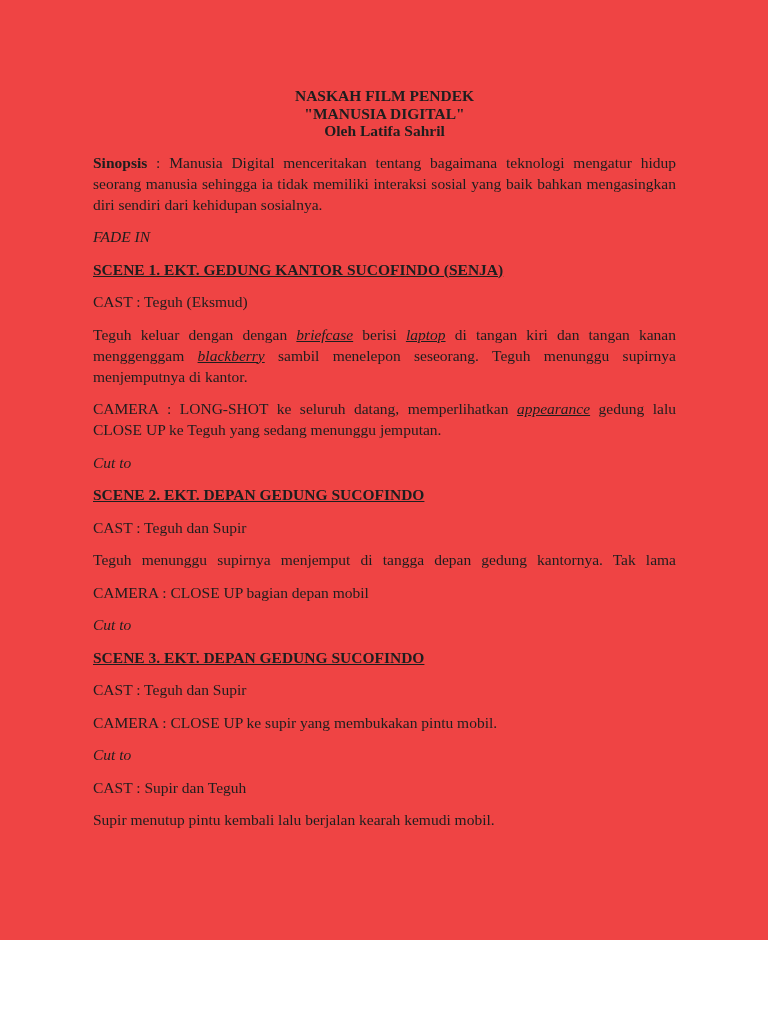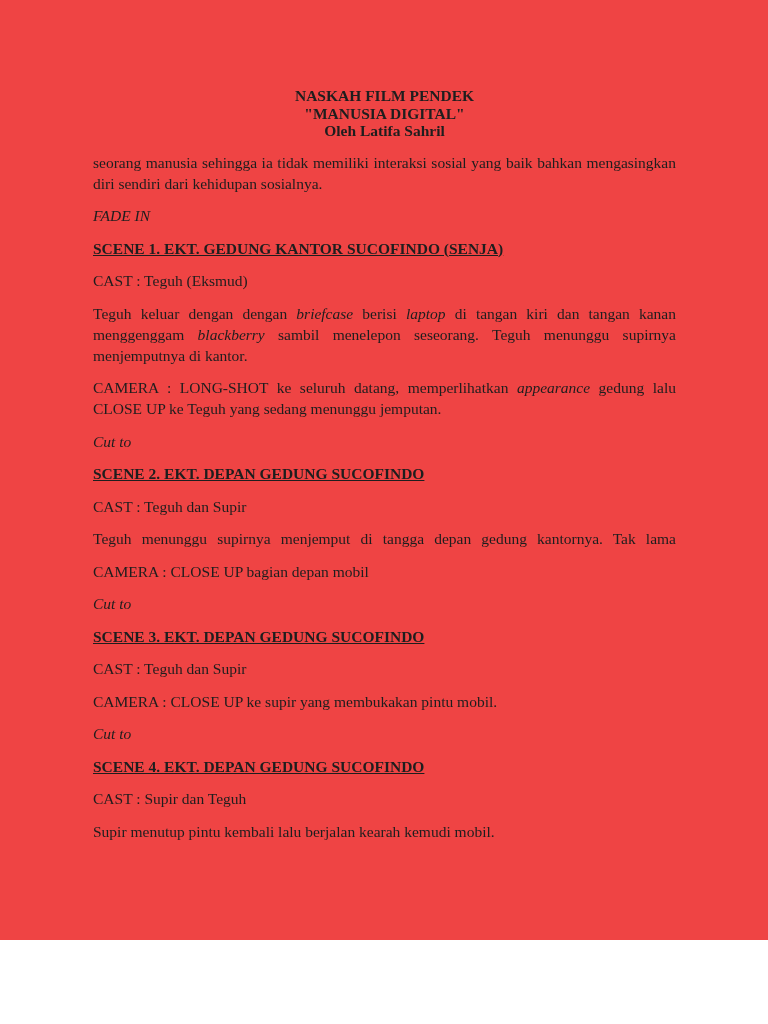--- a/index.html
+++ b/index.html
@@ -36,34 +36,35 @@
     margin-bottom: 12px;
   }
   .type-scene { font-weight: 700; text-decoration: underline; }
   .type-transition { font-style: italic; }
   .line { min-height: 21px; }
   .type-title .line { min-height: 17.5px; }
   .jline {
     text-align: justify;
     text-align-last: justify;
   }
-  .i { font-style: italic; }
+  .i { font-style: italic; text-decoration: underline; }
   .b { font-weight: 700; }
 </style>
 </head>
 <body>
 
 <div class="page">
   <div class="content">
       <div class="block type-title">
         <div class="line"><span>NASKAH FILM PENDEK</span></div>
         <div class="line"><span>"MANUSIA DIGITAL"</span></div>
         <div class="line"><span>Oleh Latifa Sahril</span></div>
       </div>
       <div class="block type-body">
+        <div class="line jline"><span class="b">Sinopsis</span><span> : Manusia Digital menceritakan tentang bagaimana teknologi mengatur hidup</span></div>
         <div class="line jline"><span>seorang manusia sehingga ia tidak memiliki interaksi sosial yang baik bahkan mengasingkan</span></div>
         <div class="line"><span>diri sendiri dari kehidupan sosialnya.</span></div>
       </div>
       <div class="block type-transition">
         <div class="line"><span>FADE IN</span></div>
       </div>
       <div class="block type-scene">
         <div class="line"><span>SCENE 1. EKT. GEDUNG KANTOR SUCOFINDO (SENJA)</span></div>
       </div>
       <div class="block type-cast">
@@ -101,23 +102,20 @@
       </div>
       <div class="block type-cast">
         <div class="line"><span>CAST : Teguh dan Supir</span></div>
       </div>
       <div class="block type-camera">
         <div class="line"><span>CAMERA : CLOSE UP ke supir yang membukakan pintu mobil.</span></div>
       </div>
       <div class="block type-transition">
         <div class="line"><span>Cut to</span></div>
       </div>
-      <div class="block type-scene">
-        <div class="line"><span>SCENE 4. EKT. DEPAN GEDUNG SUCOFINDO</span></div>
-      </div>
       <div class="block type-cast">
         <div class="line"><span>CAST : Supir dan Teguh</span></div>
       </div>
       <div class="block type-body">
         <div class="line"><span>Supir menutup pintu kembali lalu berjalan kearah kemudi mobil.</span></div>
       </div>
     </div>
 </div>
 
 </body></html>

